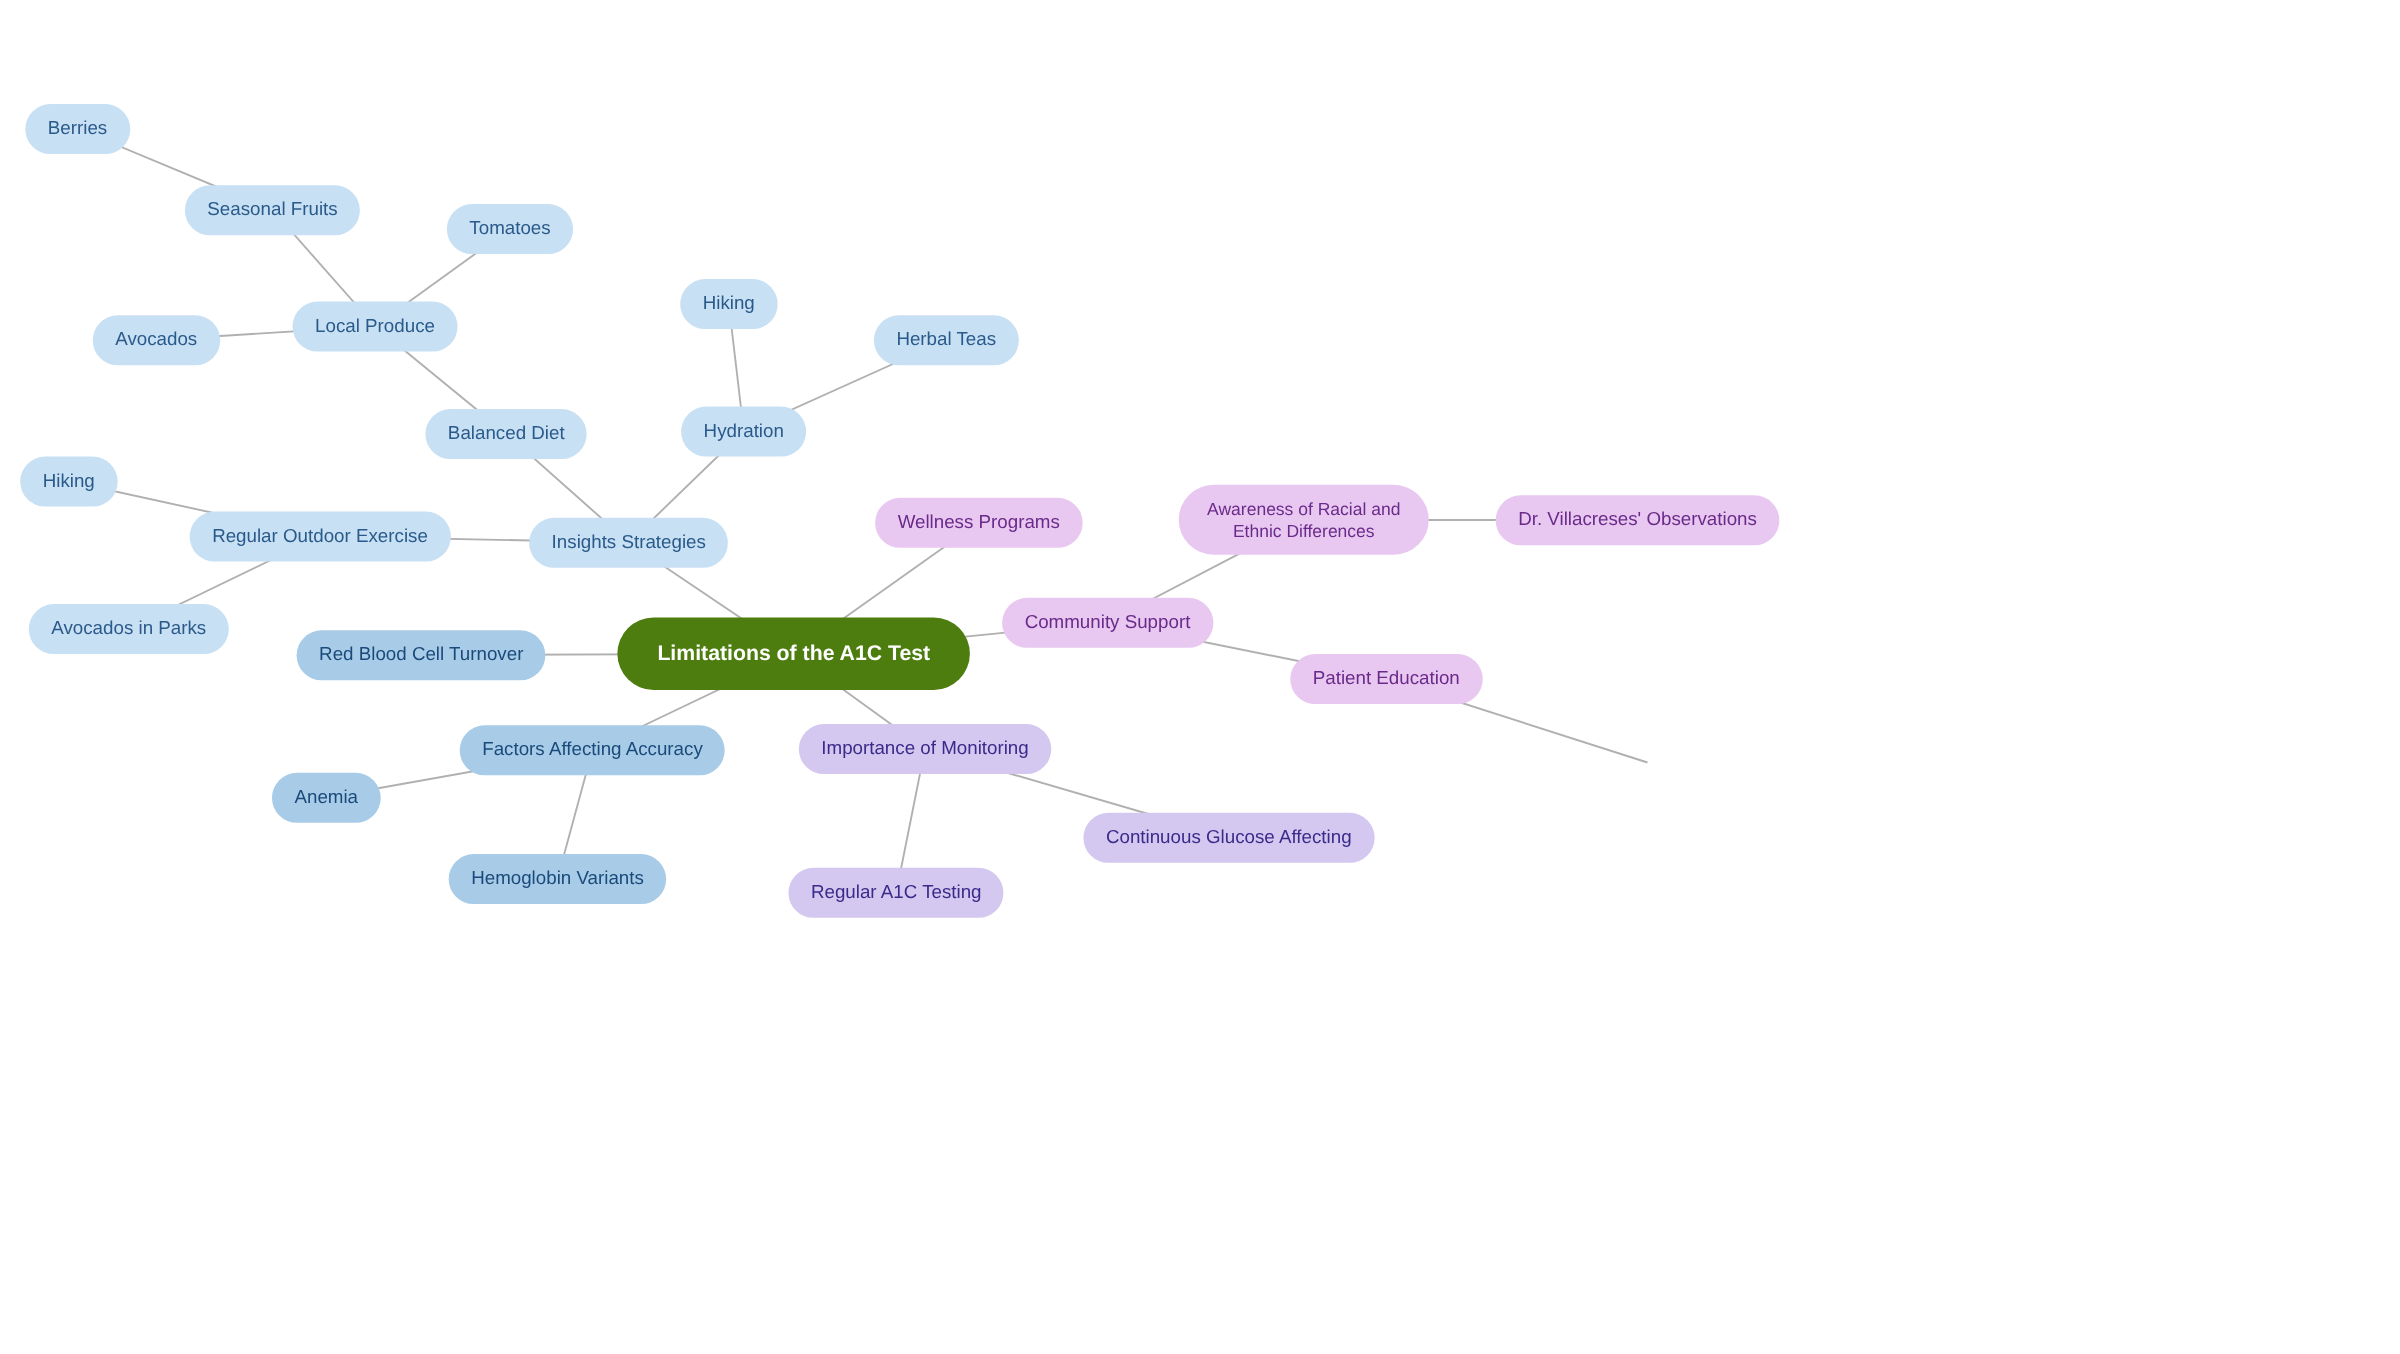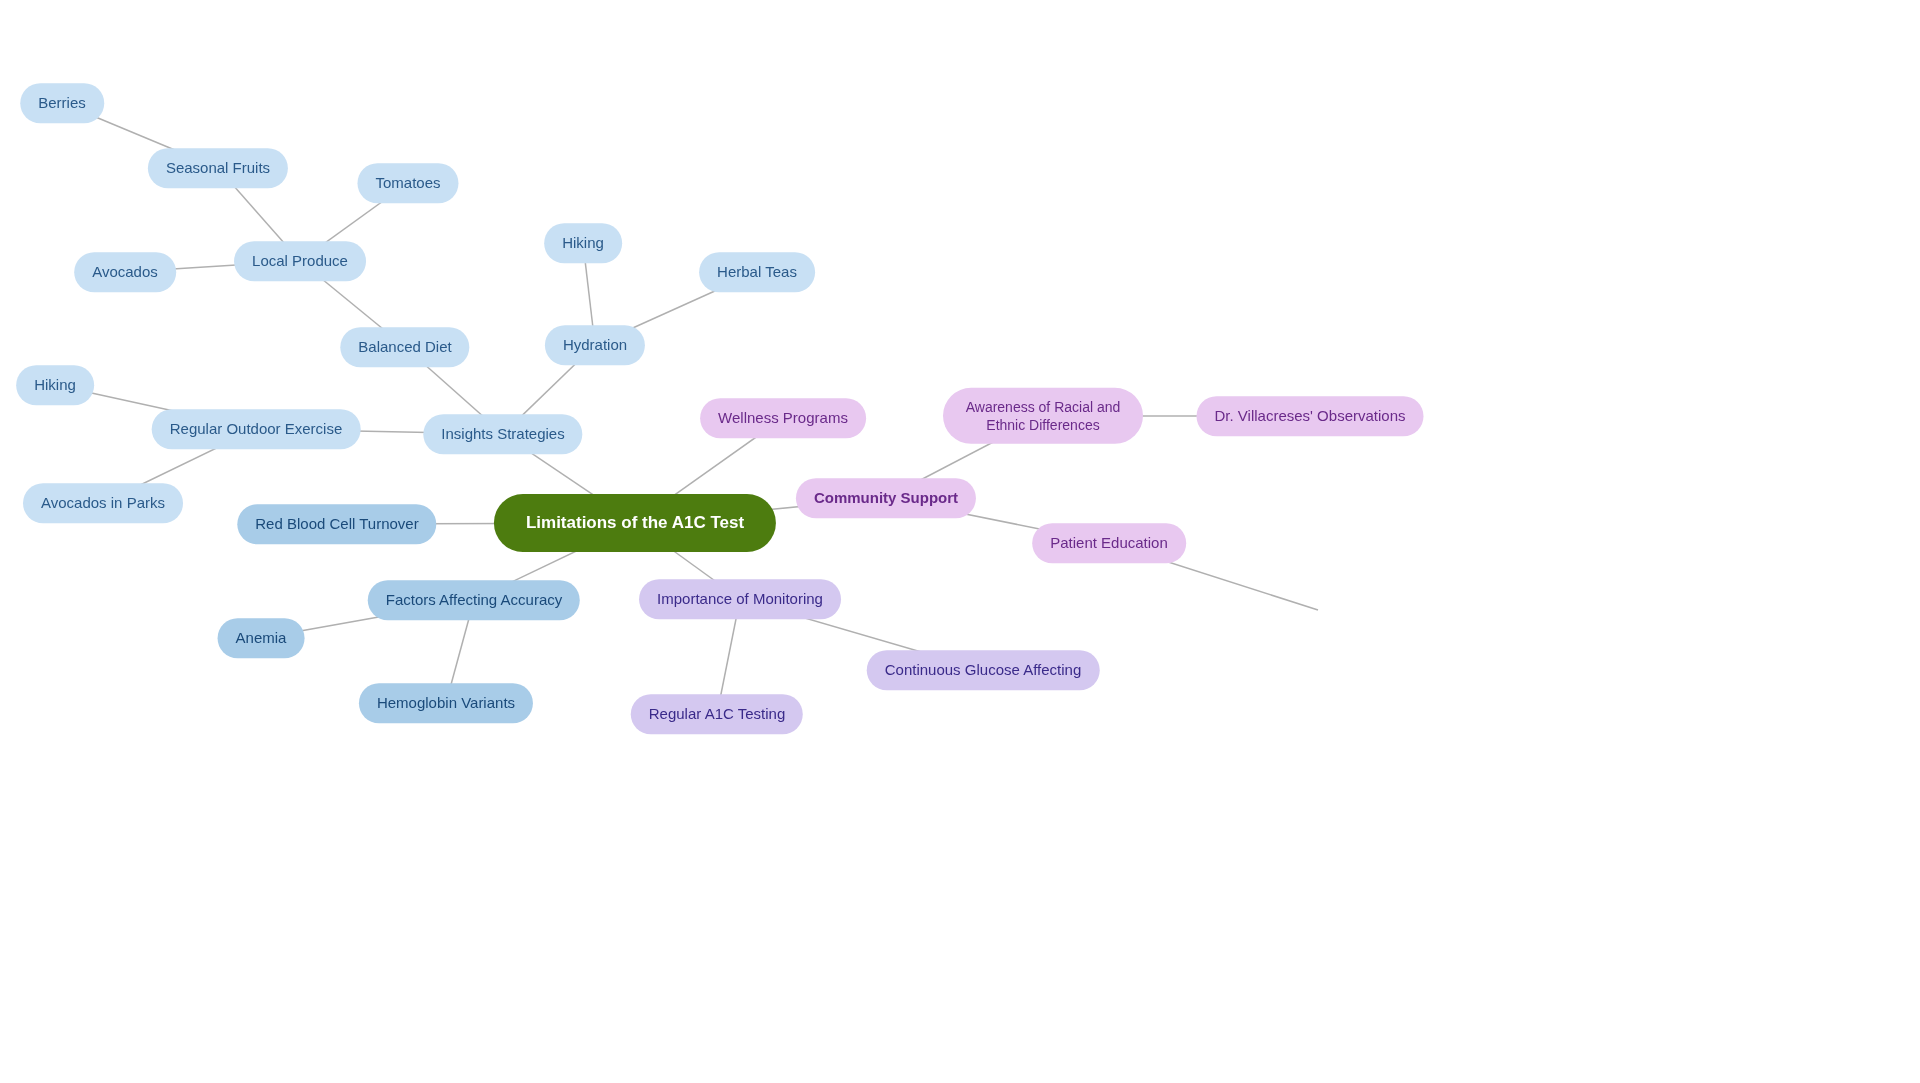--- a/index.html
+++ b/index.html
@@ -109,20 +109,20 @@
     <div class="node node-blue" style="left: 595px; top: 345px;">Hydration</div>
     <div class="node node-blue" style="left: 55px; top: 385px;">Hiking</div>
     <div class="node node-blue" style="left: 256px; top: 429px;">Regular Outdoor Exercise</div>
     <div class="node node-blue" style="left: 503px; top: 434px;">Insights Strategies</div>
     <div class="node node-blue" style="left: 103px; top: 503px;">Avocados in Parks</div>
     <div class="node node-blue-dark" style="left: 337px; top: 524px;">Red Blood Cell Turnover</div>
     <div class="node node-blue-dark" style="left: 474px; top: 600px;">Factors Affecting Accuracy</div>
     <div class="node node-blue-dark" style="left: 261px; top: 638px;">Anemia</div>
     <div class="node node-blue-dark" style="left: 446px; top: 703px;">Hemoglobin Variants</div>
     <div class="node node-purple" style="left: 783px; top: 418px;">Wellness Programs</div>
-    <div class="node node-purple" style="left: 886px; top: 498px; font-weight: bold;">Community Support</div>
+    <div class="node node-purple" style="left: 886px; top: 498px;">Community Support</div>
     <div class="node node-purple" style="left: 1043px; top: 416px; max-width: 200px; font-size: 14px;">Awareness of Racial and Ethnic Differences</div>
     <div class="node node-purple" style="left: 1310px; top: 416px;">Dr. Villacreses' Observations</div>
     <div class="node node-purple" style="left: 1109px; top: 543px;">Patient Education</div>
     <div class="node node-lavender" style="left: 740px; top: 599px;">Importance of Monitoring</div>
     <div class="node node-lavender" style="left: 717px; top: 714px;">Regular A1C Testing</div>
     <div class="node node-lavender" style="left: 983px; top: 670px;">Continuous Glucose Affecting</div>
   </div>
 
 </body></html>

